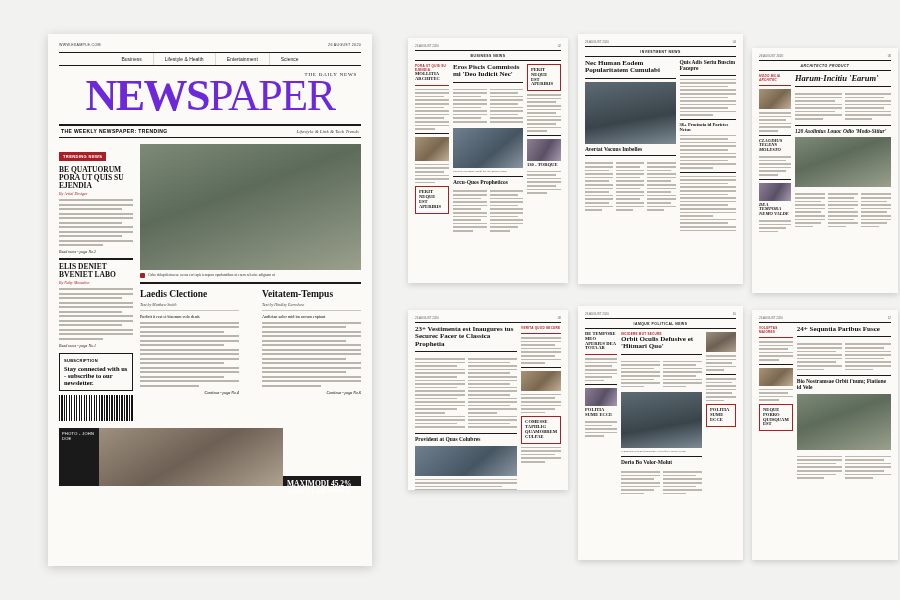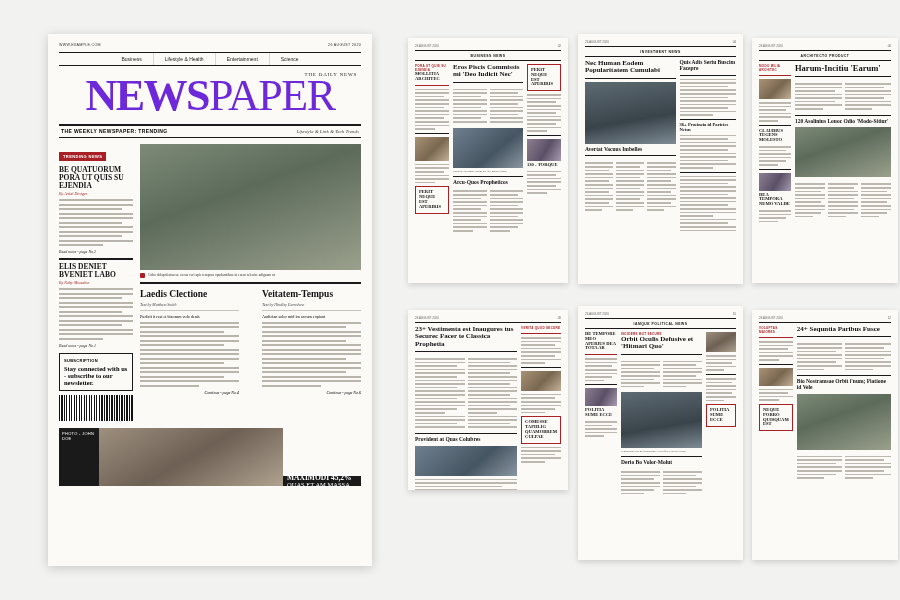--- a/index.html
+++ b/index.html
@@ -125,21 +125,21 @@
   }
 
   .photo-strip { display:flex; gap:0; margin-top:7px; height:58px; }
   .photo-label {
     width:40px; flex:none; background:#1a1a1a; color:#fff;
     font-family:"Liberation Sans",sans-serif; font-size:4px; letter-spacing:.3px;
     padding:3px; 
   }
   .photo-quote {
     width:78px; flex:none; background:#1a1a1a; color:#fff;
-    display:flex; flex-direction:column; justify-content:center; padding:4px;margin-top:48px;
+    display:flex; flex-direction:column; justify-content:space-between; padding:4px;margin-top:48px;
   }
   .photo-quote .q1 { font-family:"Liberation Serif",serif; font-weight:700; font-size:7.5px; line-height:1.05;}
   .photo-quote .q2 { font-family:"Liberation Serif",serif; font-size:6.5px; line-height:1.05;}
 
   
   .mini { padding: 6px 7px; }
   .mini-top {
     font-family:"Liberation Sans",sans-serif; font-size:3px;
     color:#666; display:flex; justify-content:space-between;
     border-bottom:1px solid #1a1a1a; padding-bottom:2px; margin-bottom:3px;
@@ -573,21 +573,21 @@
             <div class="tx xs l"></div>
             <div class="tx xs l"></div>
           <div class="tx xs m"></div>
             <div class="tx xs l"></div>
             <div class="tx xs s"></div>
         </div>
       </div>
     </div>
   </div>
 
-  <div class="sheet shadow-sm mini" style="left:752px; top:38px; width:146px; height:245px;">
+  <div class="sheet shadow-sm mini" style="left:752px; top:48px; width:146px; height:245px;font-style:italic;">
     <div class="mini-top">
       <span>26 AUGUST 2020</span>
       <span>06</span>
     </div>
     <div class="mini-banner">ARCHITECTO PRODUCT</div>
     <div class="mini-cols">
       <div class="mcol" style="flex:0 0 32px;">
         <div class="m-kick">MODO MILIA ARCHITEC</div>
         <div class="m-redrule"></div>
         <div class="img-ph d" style="height:20px;"></div>

